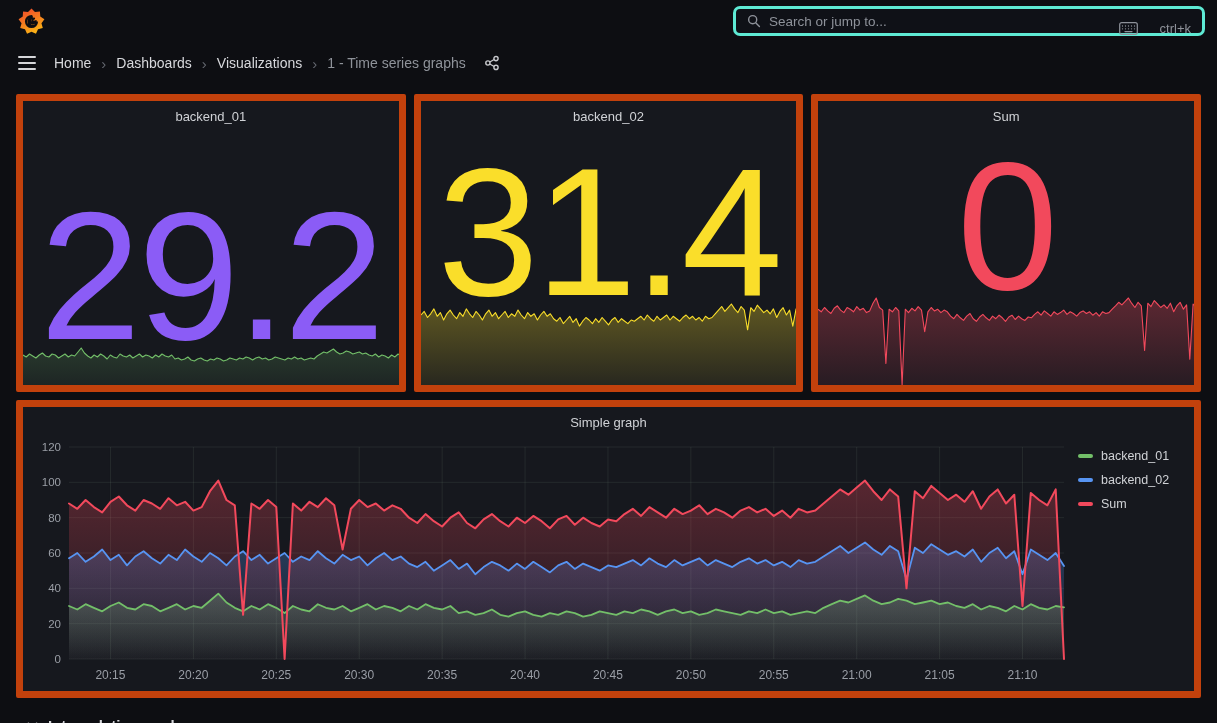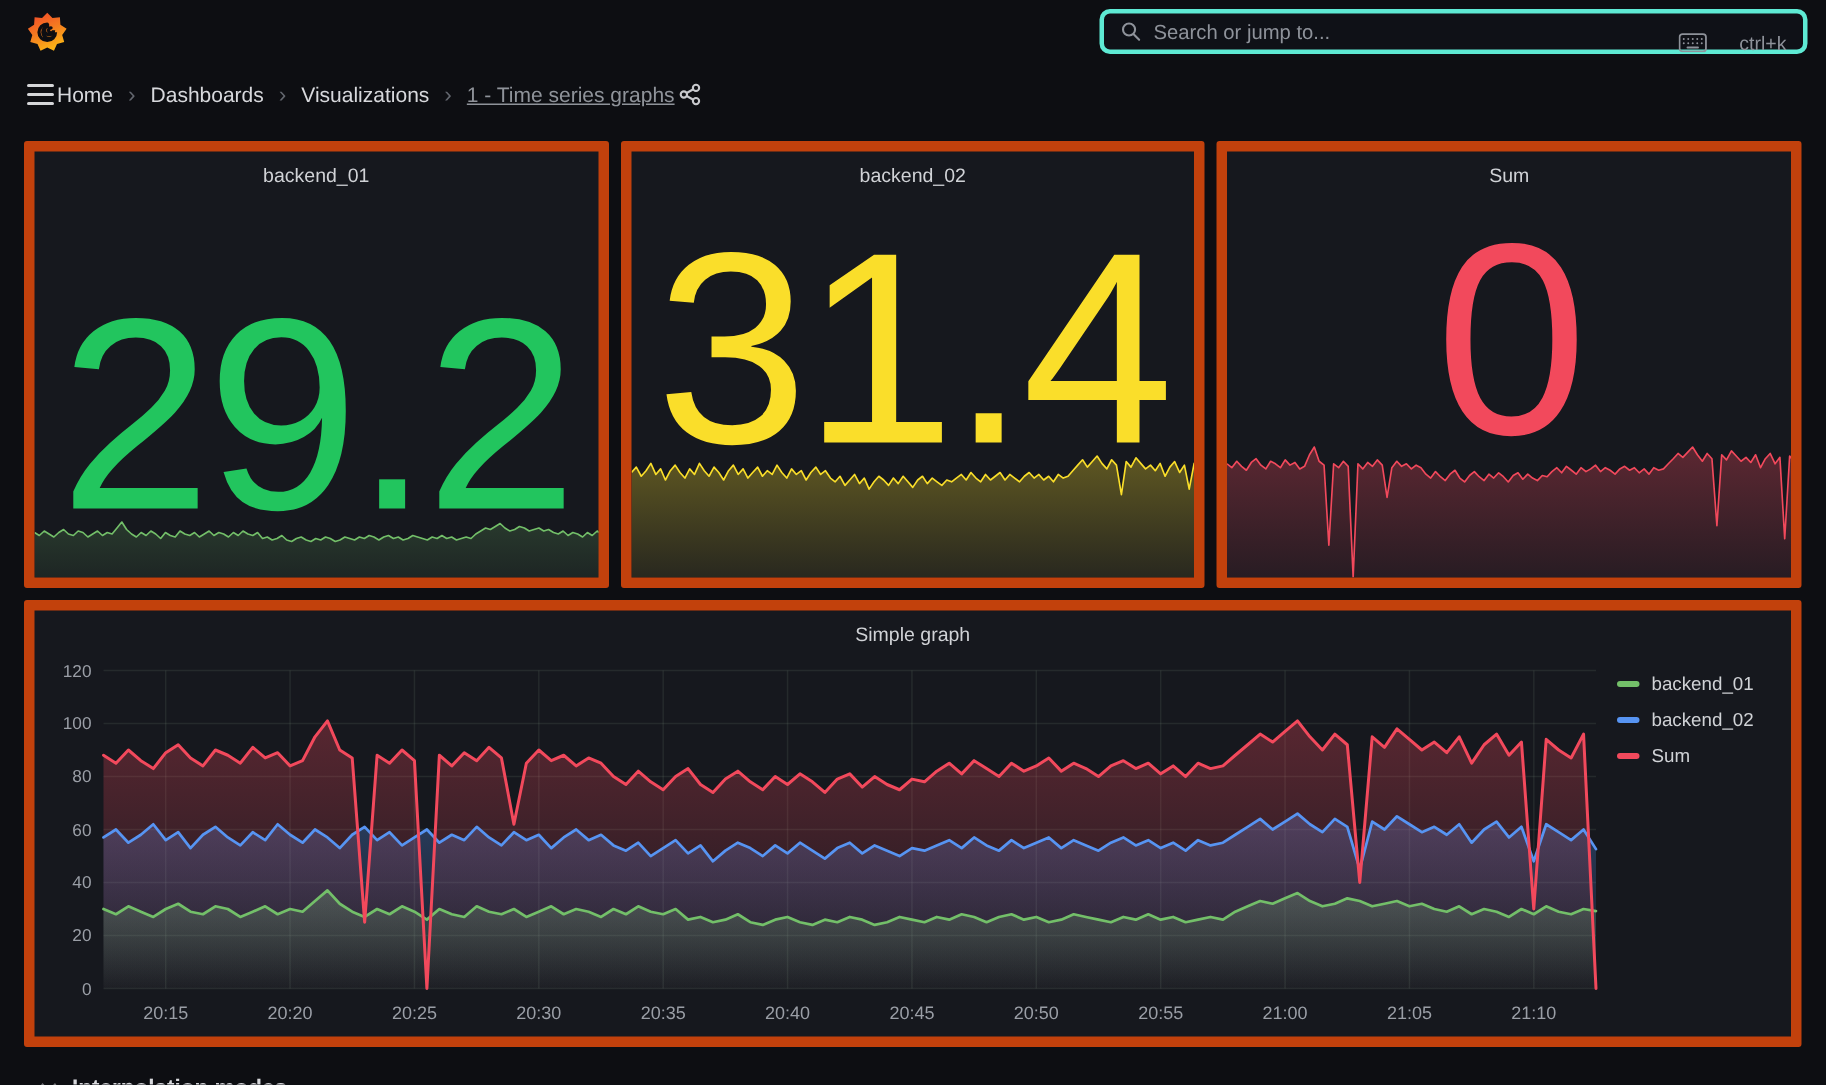--- a/index.html
+++ b/index.html
@@ -14,26 +14,26 @@
   .logo-btn{width:30px;height:30px;display:flex;align-items:center;justify-content:center;cursor:pointer;}
   .searchbox{
     width:472px;height:30px;box-sizing:border-box;
     background:#0f1117;border:3px solid #5eead4;border-radius:7px;
     display:flex;align-items:center;gap:8px;padding:0 11px;
     color:#8e929a;font-size:13.5px;cursor:text;
   }
   .searchbox .grow{flex:1;}
   .shortcut{display:flex;align-items:center;gap:22px;font-size:13px;color:#8e929a;margin-top:14px;}
   
-  .crumbbar{height:42px;display:flex;align-items:center;padding:0 16px;}
+  .crumbbar{height:42px;display:flex;align-items:center;padding:0 16px;gap:16px;}
   .burger{display:flex;flex-direction:column;gap:4px;cursor:pointer;padding:2px;}
   .burger span{display:block;width:18px;height:2px;border-radius:1px;background:#d5d6d9;}
   .crumbs{display:flex;align-items:center;gap:10px;font-size:14px;}
   .crumb-link{color:#d7d8dc;cursor:pointer;}
-  .crumb-current{color:#8f939a;text-decoration:underline;}
+  .crumb-current{color:#8f939a;}
   .sep{color:#63676f;font-size:15px;line-height:1;}
   .share-btn{display:flex;align-items:center;cursor:pointer;margin-left:2px;}
   
   .dashboard{padding:10px 16px 0 16px;}
   .panel{background:#16181e;border:7px solid #c2410c;border-radius:2px;box-sizing:border-box;}
   .stat-row{display:grid;grid-template-columns:1fr 1fr 1fr;gap:8px;}
   .stat-panel{height:298px;display:flex;flex-direction:column;overflow:hidden;position:relative;}
   .panel-title{height:30px;flex:none;display:flex;align-items:center;justify-content:center;
     font-size:13px;color:#d0d2d6;cursor:pointer;}
   .stat-value{flex:1;display:flex;align-items:flex-end;justify-content:center;overflow:hidden;}
@@ -112,21 +112,21 @@
     </svg>
   </div>
 </nav>
 
 <main class="dashboard">
 
   <div class="stat-row">
     <section class="panel stat-panel">
       <h2 class="panel-title" style="margin:0;font-weight:400;">backend_01</h2>
       <div class="stat-value">
-          <span style="color: #22c55e;">29.2</span>
+          <span style="color: #8b5cf6;">29.2</span>
         </div>
       <svg class="spark" width="388" height="40">
           <defs>
             <linearGradient id="sp0" x1="0" y1="0" x2="0" y2="1">
               <stop offset="0" stop-color="#73BF69" stop-opacity="0.2"></stop>
               <stop offset="1" stop-color="#73BF69" stop-opacity="0.08"></stop>
             </linearGradient>
           </defs>
           <path d="M0.0,10.0L3.2,12.0L6.5,9.0L9.7,11.0L12.9,13.0L16.2,10.0L19.4,8.0L22.6,11.0L25.9,12.0L29.1,9.0L32.3,10.0L35.6,13.0L38.8,11.0L42.0,9.0L45.3,12.0L48.5,10.0L51.7,11.0L55.0,7.0L58.2,3.0L61.4,8.0L64.7,11.0L67.9,13.0L71.1,10.0L74.4,12.0L77.6,9.0L80.8,11.0L84.1,14.0L87.3,10.0L90.5,12.0L93.8,13.0L97.0,9.0L100.2,11.0L103.5,12.0L106.7,10.0L109.9,13.0L113.2,11.0L116.4,9.0L119.6,12.0L122.9,10.0L126.1,11.0L129.3,13.0L132.6,10.0L135.8,12.0L139.0,9.0L142.3,11.0L145.5,12.0L148.7,10.0L152.0,14.0L155.2,13.0L158.4,15.0L161.7,14.0L164.9,12.0L168.1,15.0L171.4,16.0L174.6,14.0L177.8,13.0L181.1,15.0L184.3,16.0L187.5,14.0L190.8,15.0L194.0,13.0L197.2,14.0L200.5,16.0L203.7,15.0L206.9,13.0L210.2,14.0L213.4,15.0L216.6,13.0L219.9,14.0L223.1,12.0L226.3,13.0L229.6,15.0L232.8,13.0L236.0,12.0L239.3,14.0L242.5,13.0L245.7,15.0L249.0,14.0L252.2,12.0L255.4,13.0L258.7,14.0L261.9,15.0L265.1,13.0L268.4,14.0L271.6,12.0L274.8,14.0L278.1,13.0L281.3,15.0L284.5,14.0L287.8,13.0L291.0,14.0L294.2,11.0L297.5,9.0L300.7,7.0L303.9,8.0L307.2,6.0L310.4,4.0L313.6,7.0L316.9,9.0L320.1,8.0L323.3,6.0L326.6,7.0L329.8,9.0L333.0,8.0L336.3,7.0L339.5,9.0L342.7,8.0L346.0,10.0L349.2,11.0L352.4,9.0L355.7,12.0L358.9,10.0L362.1,11.0L365.4,13.0L368.6,10.0L371.8,12.0L375.1,9.0L378.3,11.0L381.5,12.0L384.8,10.0L388.0,10.8L388,40L0,40Z" fill="url(#sp0)" stroke="none"></path>
           <path d="M0.0,10.0L3.2,12.0L6.5,9.0L9.7,11.0L12.9,13.0L16.2,10.0L19.4,8.0L22.6,11.0L25.9,12.0L29.1,9.0L32.3,10.0L35.6,13.0L38.8,11.0L42.0,9.0L45.3,12.0L48.5,10.0L51.7,11.0L55.0,7.0L58.2,3.0L61.4,8.0L64.7,11.0L67.9,13.0L71.1,10.0L74.4,12.0L77.6,9.0L80.8,11.0L84.1,14.0L87.3,10.0L90.5,12.0L93.8,13.0L97.0,9.0L100.2,11.0L103.5,12.0L106.7,10.0L109.9,13.0L113.2,11.0L116.4,9.0L119.6,12.0L122.9,10.0L126.1,11.0L129.3,13.0L132.6,10.0L135.8,12.0L139.0,9.0L142.3,11.0L145.5,12.0L148.7,10.0L152.0,14.0L155.2,13.0L158.4,15.0L161.7,14.0L164.9,12.0L168.1,15.0L171.4,16.0L174.6,14.0L177.8,13.0L181.1,15.0L184.3,16.0L187.5,14.0L190.8,15.0L194.0,13.0L197.2,14.0L200.5,16.0L203.7,15.0L206.9,13.0L210.2,14.0L213.4,15.0L216.6,13.0L219.9,14.0L223.1,12.0L226.3,13.0L229.6,15.0L232.8,13.0L236.0,12.0L239.3,14.0L242.5,13.0L245.7,15.0L249.0,14.0L252.2,12.0L255.4,13.0L258.7,14.0L261.9,15.0L265.1,13.0L268.4,14.0L271.6,12.0L274.8,14.0L278.1,13.0L281.3,15.0L284.5,14.0L287.8,13.0L291.0,14.0L294.2,11.0L297.5,9.0L300.7,7.0L303.9,8.0L307.2,6.0L310.4,4.0L313.6,7.0L316.9,9.0L320.1,8.0L323.3,6.0L326.6,7.0L329.8,9.0L333.0,8.0L336.3,7.0L339.5,9.0L342.7,8.0L346.0,10.0L349.2,11.0L352.4,9.0L355.7,12.0L358.9,10.0L362.1,11.0L365.4,13.0L368.6,10.0L371.8,12.0L375.1,9.0L378.3,11.0L381.5,12.0L384.8,10.0L388.0,10.8" fill="none" stroke="#73BF69" stroke-width="1.1" stroke-linejoin="round"></path>

